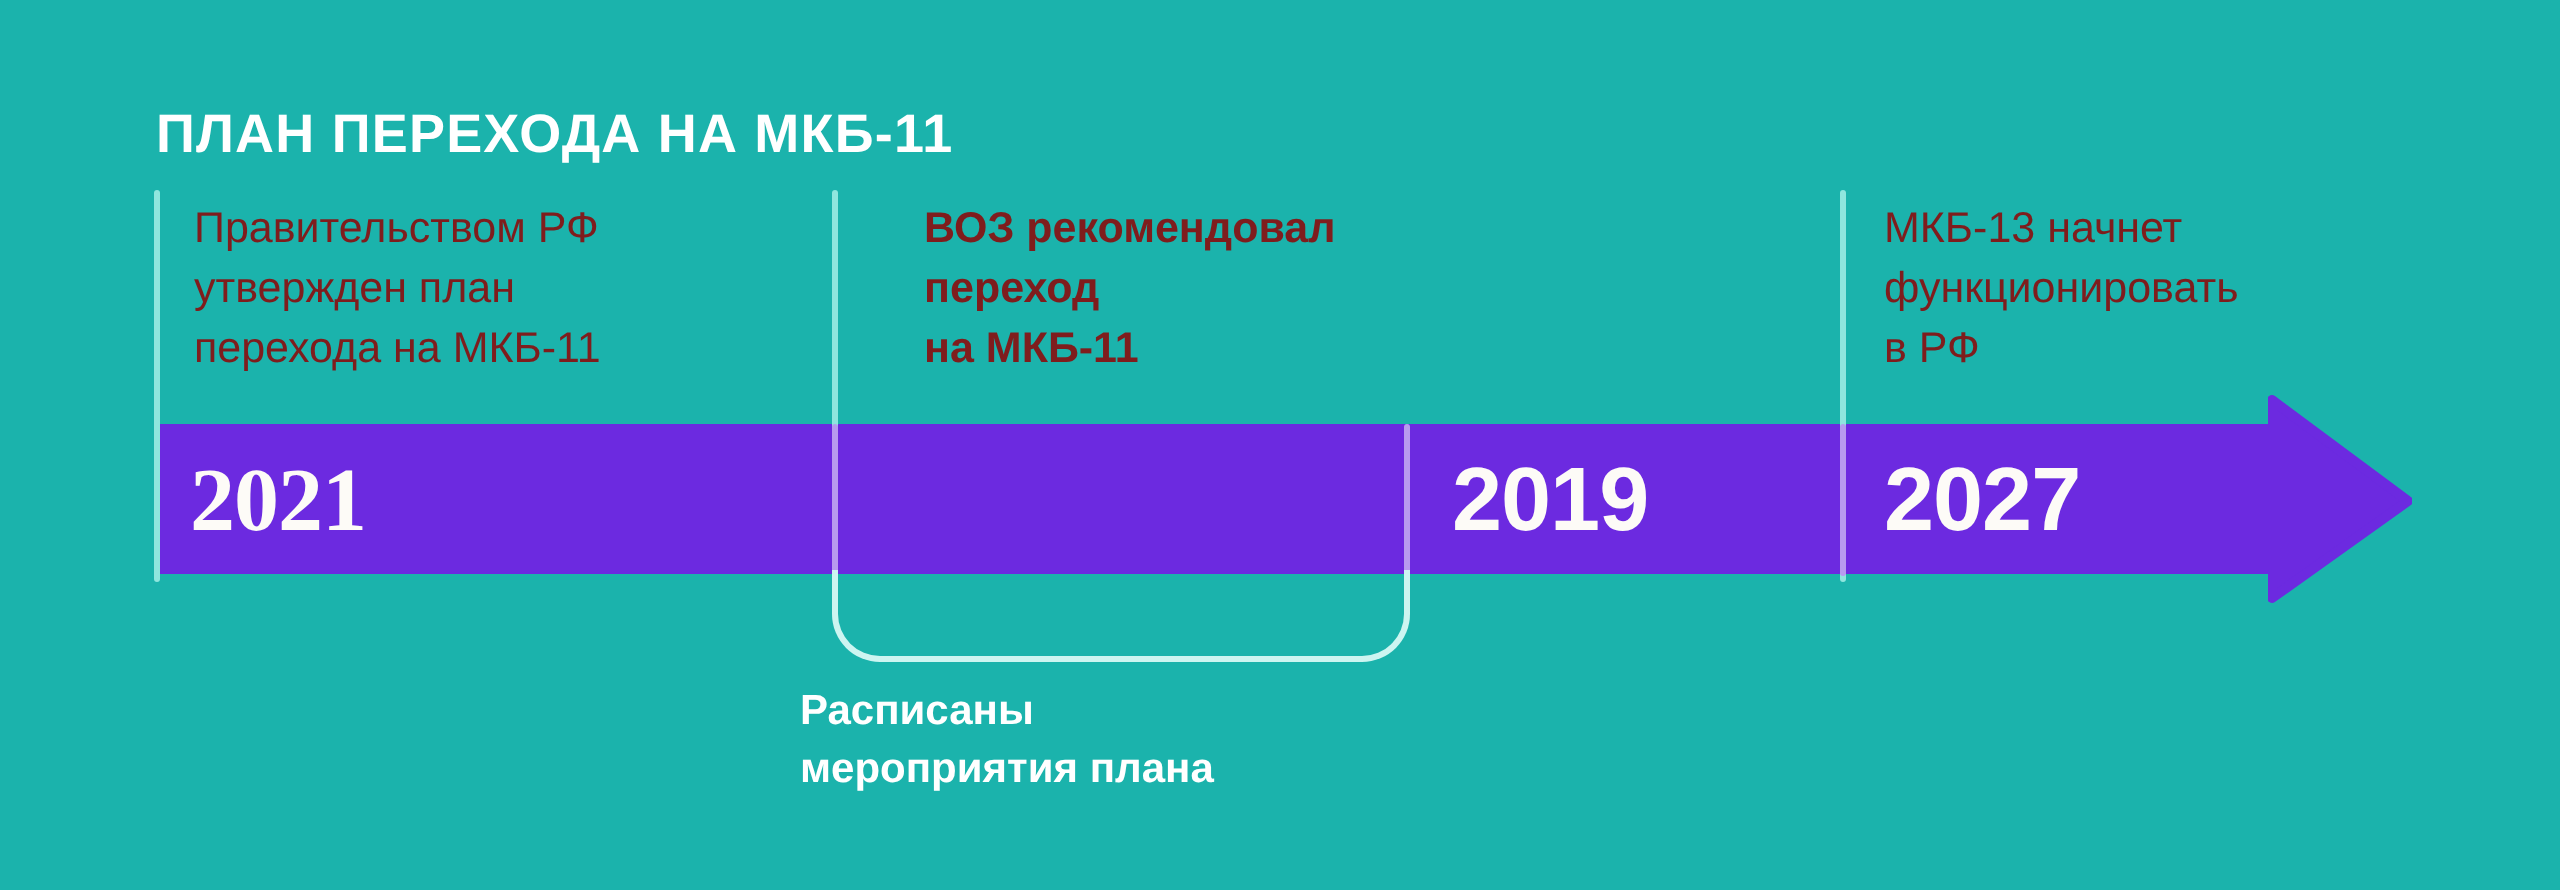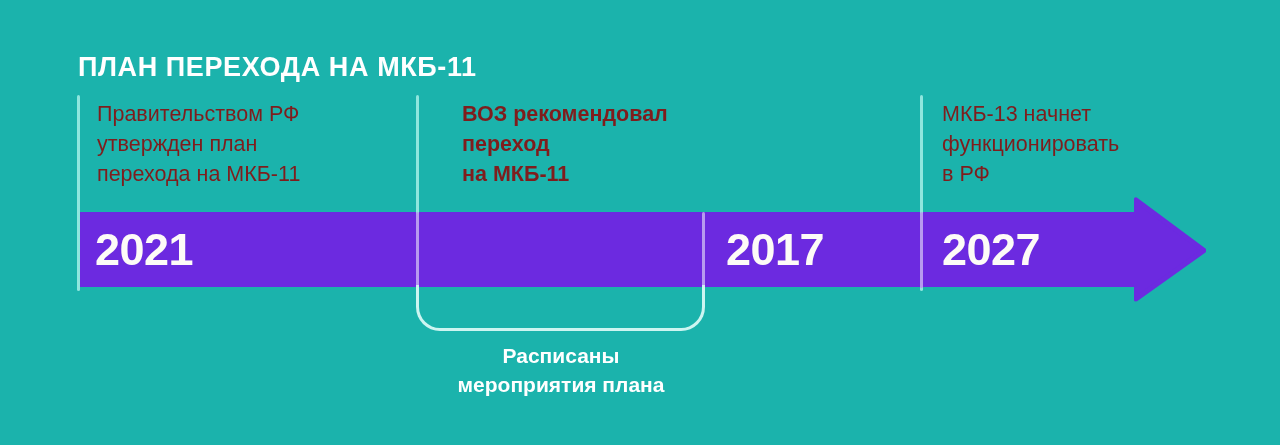--- a/index.html
+++ b/index.html
@@ -68,21 +68,21 @@
   
   .year {
     position: absolute;
     top: 222px;
     color: #fdfbf7;
     font-size: 45px;
     font-weight: bold;
     letter-spacing: -0.5px;
     line-height: 56px;
   }
-  .year-1 { left: 95px; }
+  .year-1 { left: 95px; font-family: Liberation Serif, serif; }
   .year-2 { left: 434px; }
   .year-3 { left: 726px; }
   .year-4 { left: 942px; text-align: center; }
 
   
   .sep {
     position: absolute;
     width: 3px;
     background: #8fe6de;
     border-radius: 2px;
@@ -117,21 +117,21 @@
     border-bottom-right-radius: 24px;
     box-sizing: border-box;
   }
 
   
   .caption {
     position: absolute;
     left: 400px;
     top: 341px;
     width: 322px;
-    text-align: center;
+    text-align: left;
     color: #ffffff;
     font-size: 21px;
     font-weight: bold;
     line-height: 29px;
     white-space: pre-line;
   }
 </style>
 </head>
 <body>
 
@@ -157,20 +157,20 @@
   </div>
 
   <div class="sep sep-a"></div>
   <div class="sep sep-b"></div>
   <div class="sep-overbar sep-overbar-b"></div>
   <div class="sep sep-c"></div>
   <div class="sep sep-d"></div>
   <div class="sep-overbar sep-overbar-d"></div>
 
   <div class="year year-1">2021</div>
-  <div class="year year-3">2017</div>
+  <div class="year year-3">2019</div>
   <div class="year year-4">2027</div>
 
   <div class="bracket"></div>
   <div class="caption">Расписаны
 мероприятия плана</div>
 
 </div>
 
 </body></html>

